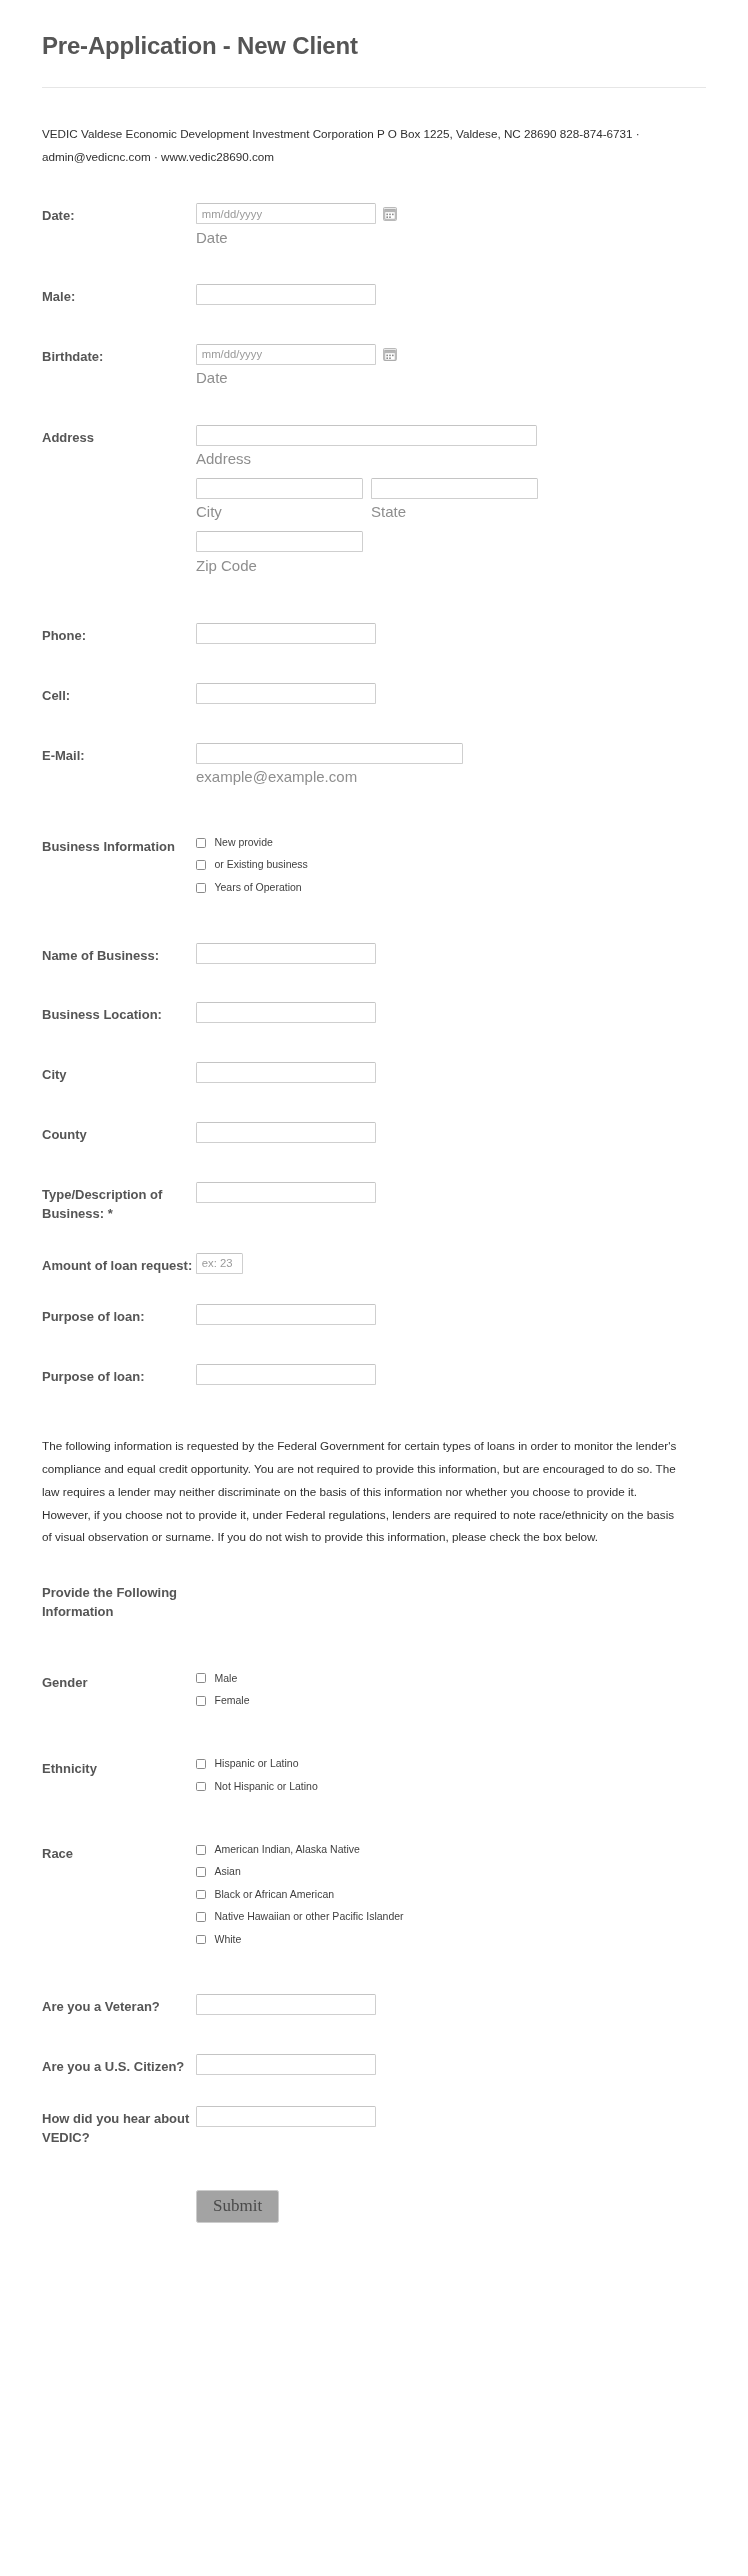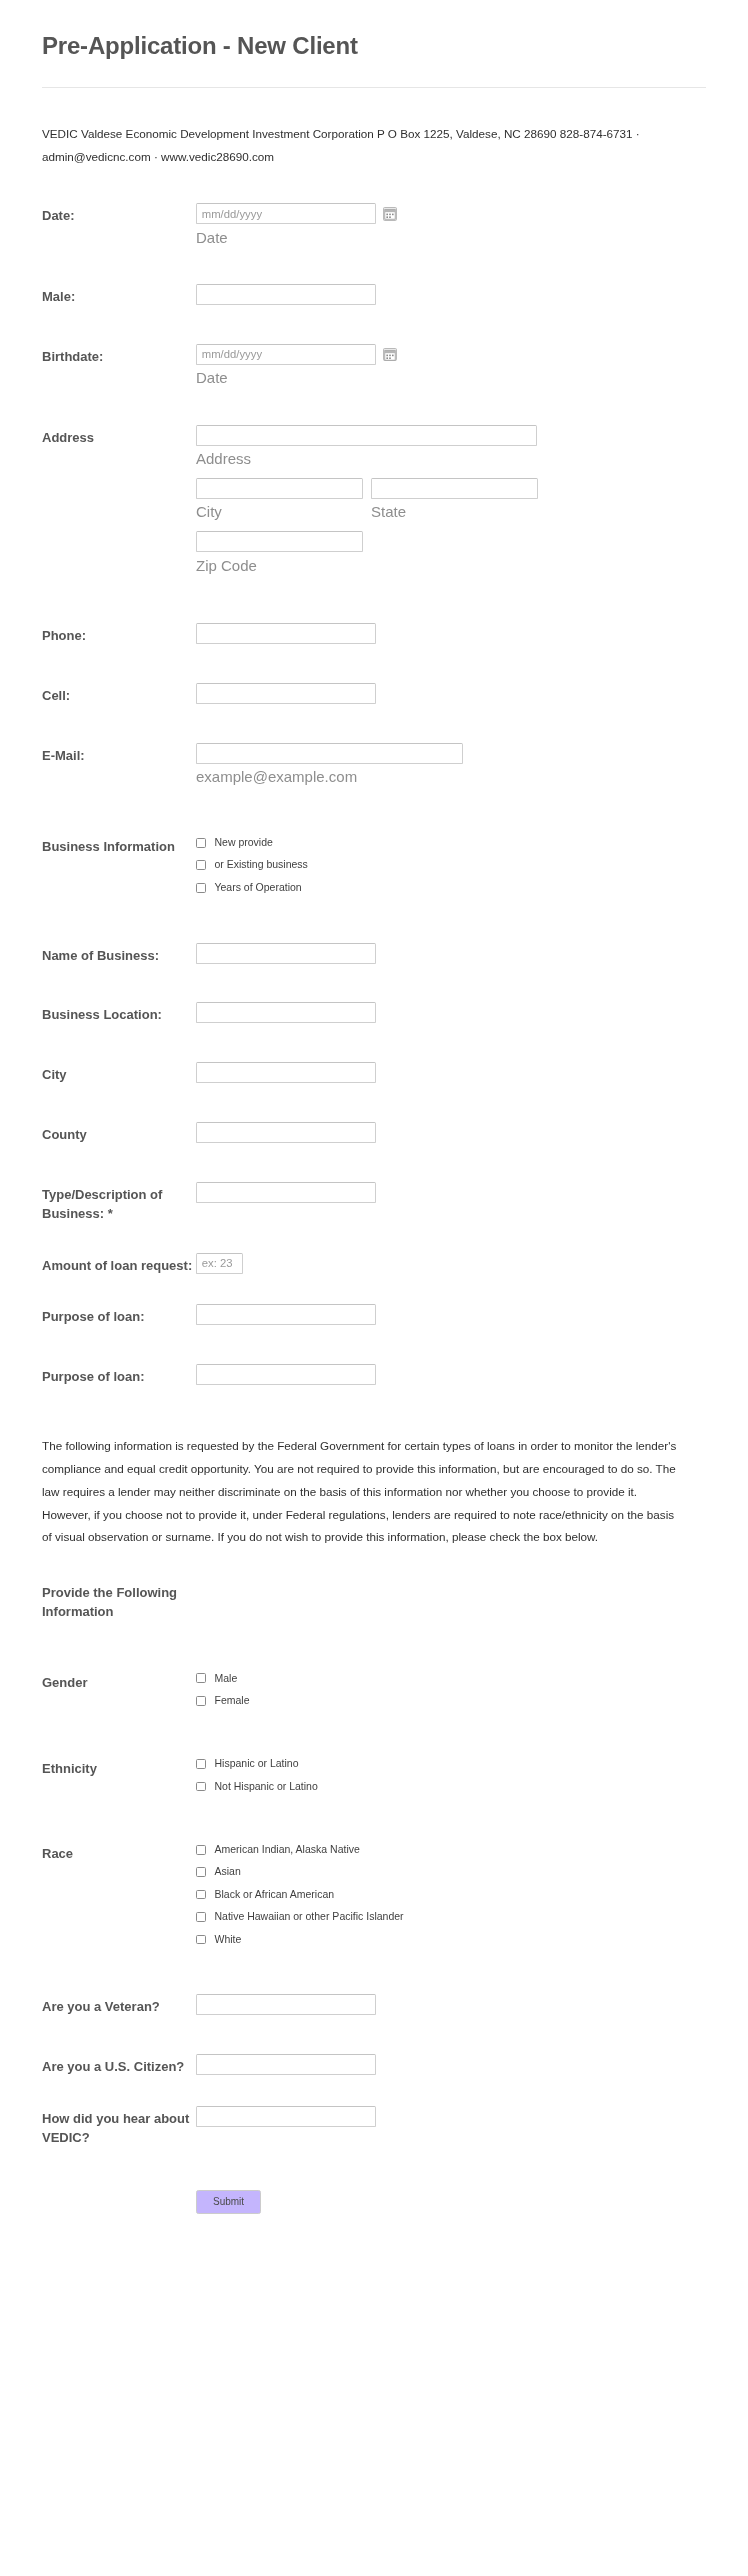--- a/index.html
+++ b/index.html
@@ -174,24 +174,24 @@
   .gap-sm { height: 8px; }
 
   
   .submit-wrap {
     padding: 21px 42px 37px 42px;
   }
   .submit-inner {
     margin-left: 154px;
   }
   .submit-btn {
-    font-family: Liberation Sans, sans-serif;
-    font-size: 10px;
+    font-family: Liberation Serif, serif;
+    font-size: 17px;
     color: #4a4a4a;
-    background: #c4b5fd;
+    background: #a3a3a3;
     border: 0.8px solid #cccccc;
     border-radius: 2.4px;
     padding: 5.6px 16px;
     cursor: pointer;
   }
 </style>
 </head>
 <body>
 
 <div class="page">

